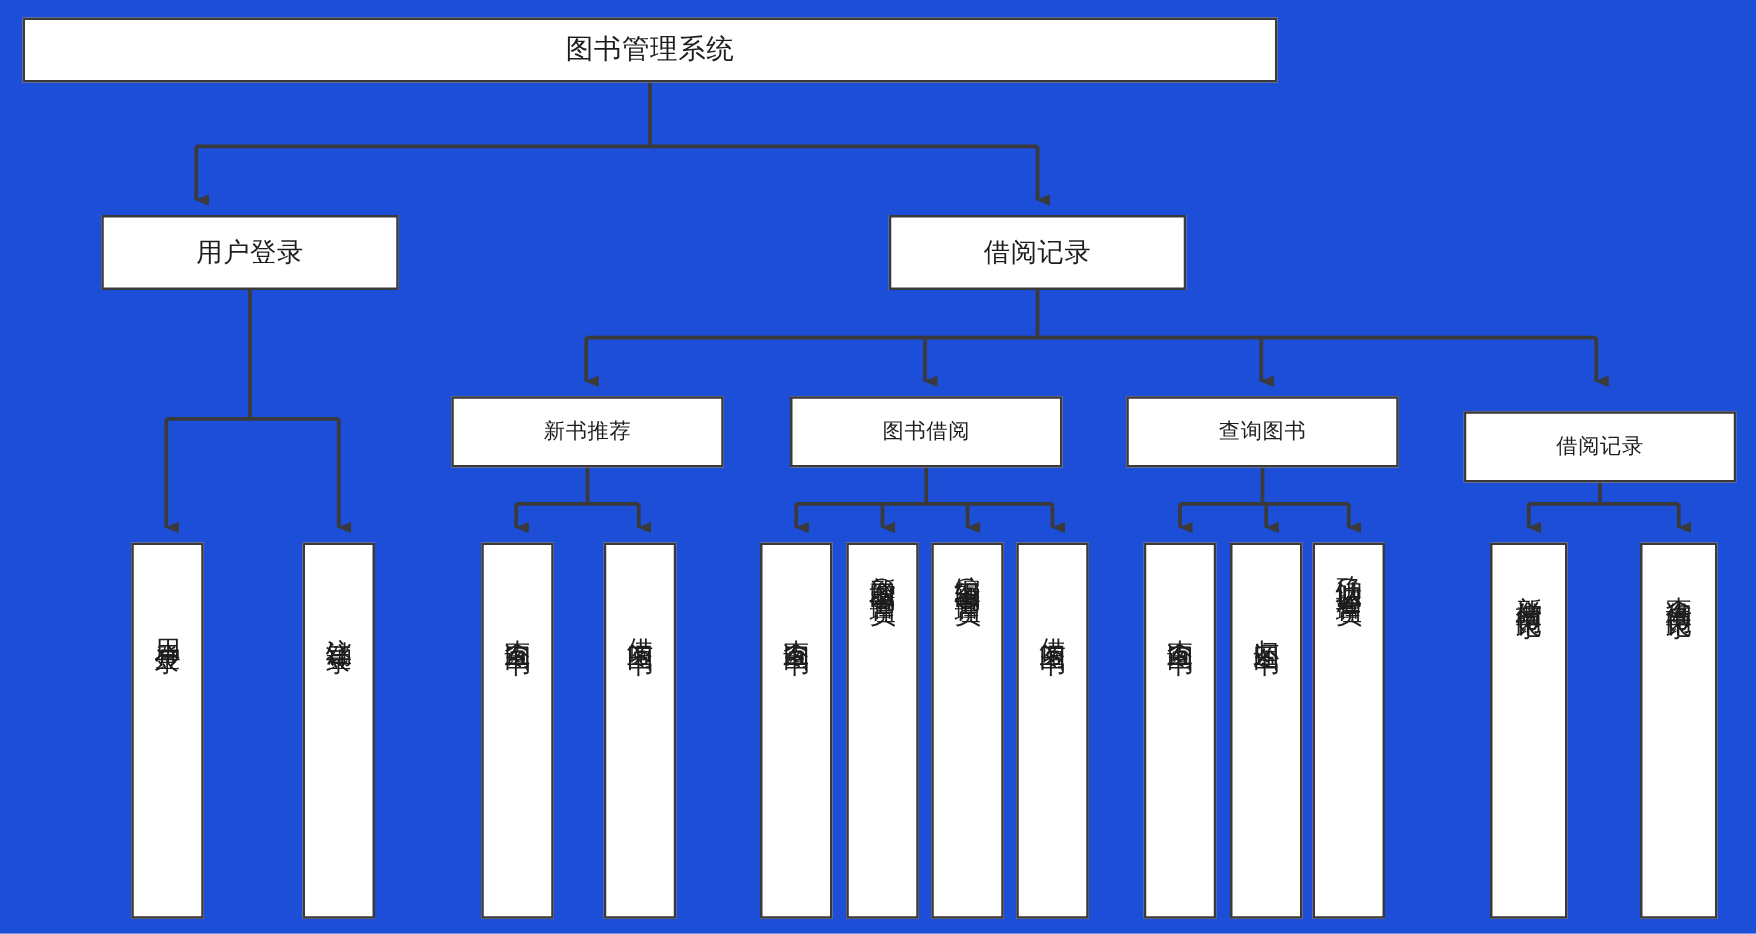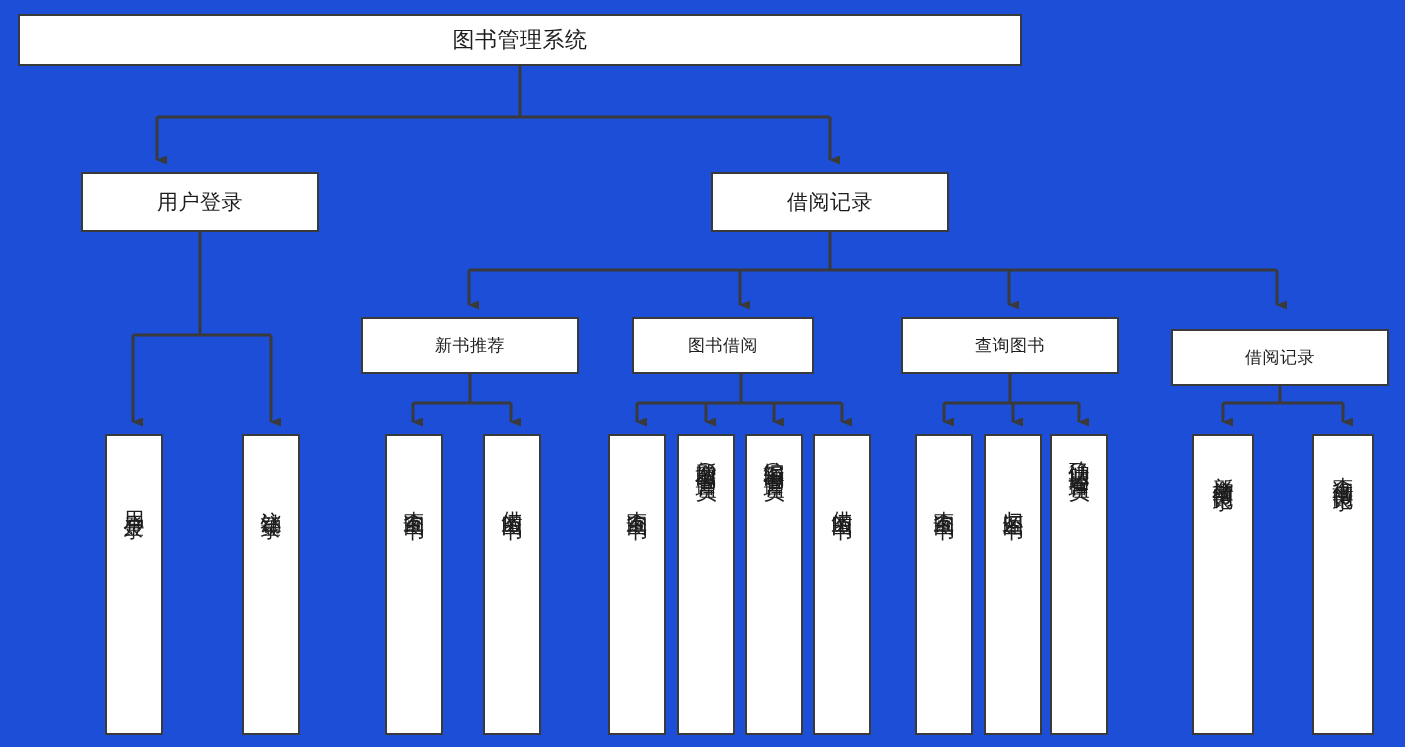--- a/index.html
+++ b/index.html
@@ -133,21 +133,21 @@
   <div class="node horizontal level2" style="left:81px; top:172px; width:238px; height:60px;">
     <span class="label">用户登录</span>
   </div>
   <div class="node horizontal level2" style="left:711px; top:172px; width:238px; height:60px;">
     <span class="label">借阅记录</span>
   </div>
 
   <div class="node horizontal level3" style="left:361px; top:317px; width:218px; height:57px;">
     <span class="label">新书推荐</span>
   </div>
-  <div class="node horizontal level3" style="left:632px; top:317px; width:182px; height:57px;">
+  <div class="node horizontal level3" style="left:632px; top:317px; width:218px; height:57px;font-family:Liberation Serif, serif;">
     <span class="label">图书借阅</span>
   </div>
   <div class="node horizontal level3" style="left:901px; top:317px; width:218px; height:57px;">
     <span class="label">查询图书</span>
   </div>
   <div class="node horizontal level3" style="left:1171px; top:317px; width:218px; height:57px;margin-top:12px;">
     <span class="label">借阅记录</span>
   </div>
 
   <div class="node vertical" style="left:105px; top:434px; width:58px; height:301px; padding-top:58px;">

